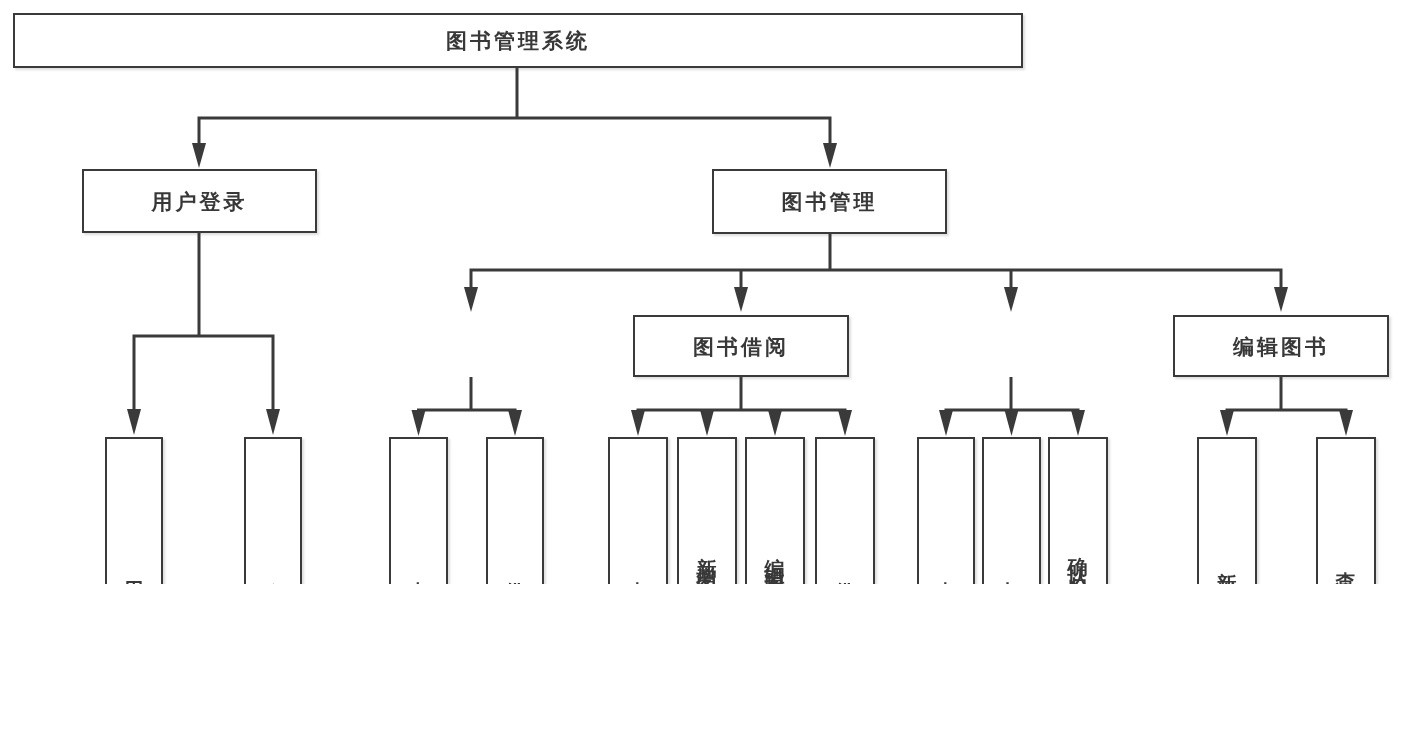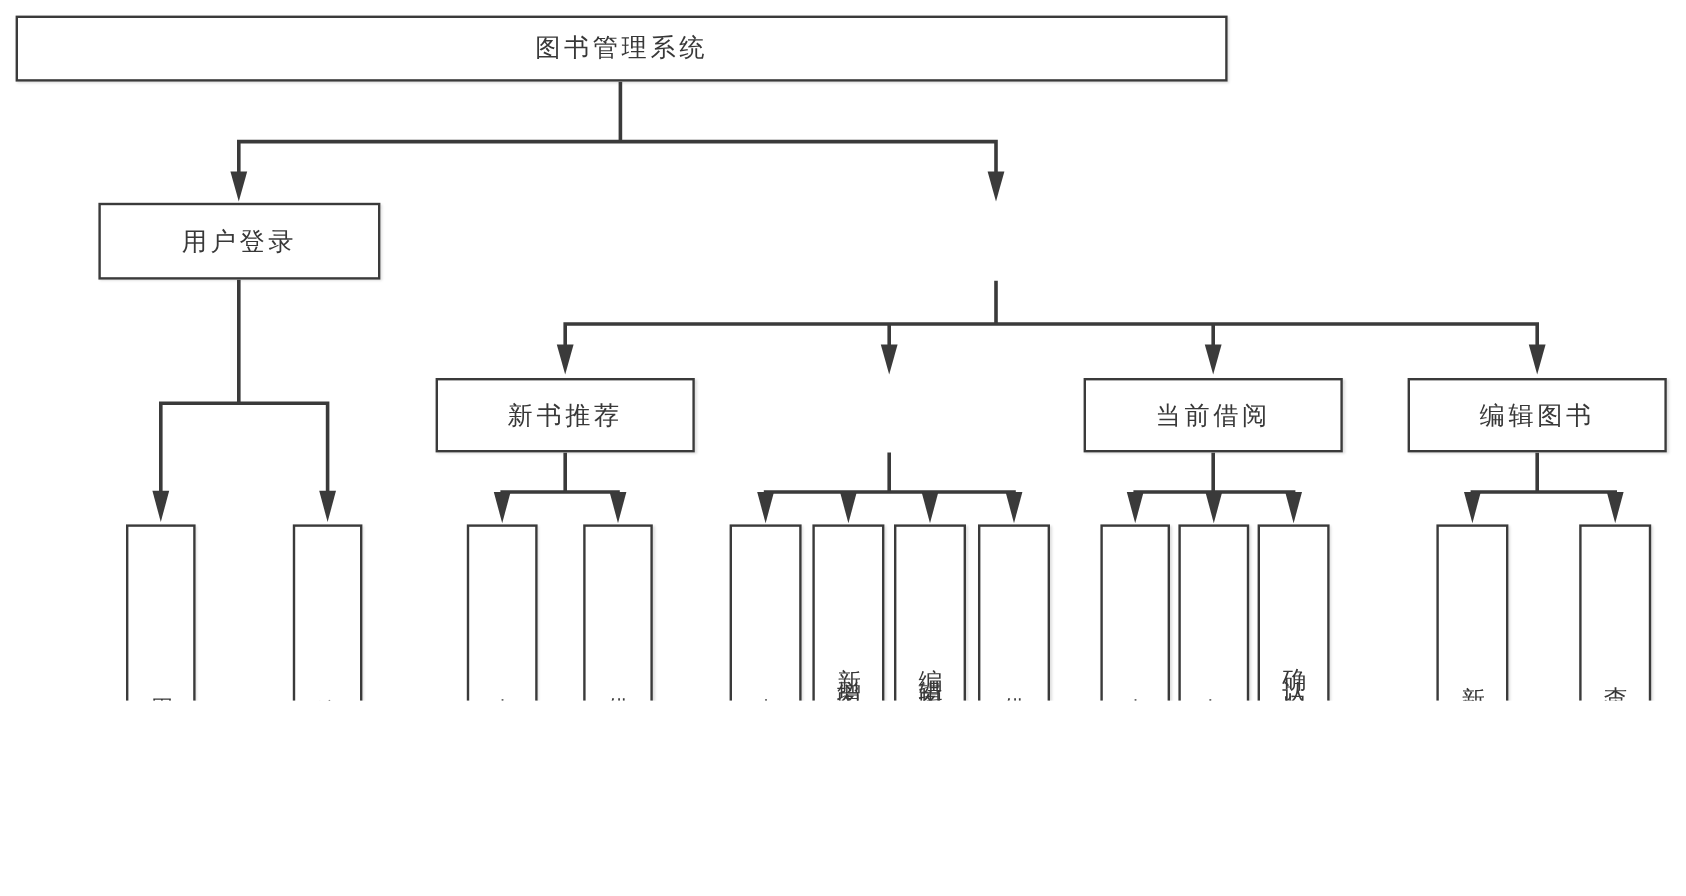--- a/index.html
+++ b/index.html
@@ -4,20 +4,21 @@
 <style>
   * { margin: 0; padding: 0; box-sizing: border-box; }
   html, body { background: #ffffff; }
   .canvas {
     position: relative;
     width: 1405px;
     height: 584px;
     background: var(--background, #ffffff);
     font-family: "Liberation Sans", sans-serif;
     overflow: hidden;
+    font-weight: bold;
   }
   .lines { position: absolute; left: 0; top: 0; width: 1405px; height: 747px; }
   .lines path {
     stroke: var(--line, #3a3a3a);
     stroke-width: 3;
     fill: none;
     stroke-linecap: butt;
   }
   .lines polygon { fill: var(--line, #3a3a3a); }
   .node {
@@ -108,26 +109,26 @@
     </g>
   </svg>
 
   <div class="node" style="left:13px;top:13px;width:1010px;height:55px">
     <span class="hlabel">图书管理系统</span>
   </div>
 
   <div class="node" style="left:82px;top:169px;width:235px;height:64px">
     <span class="hlabel">用户登录</span>
   </div>
+  <div class="node" style="left:712px;top:169px;width:235px;height:65px">
+    <span class="hlabel">图书管理</span>
+  </div>
 
-  <div class="node" style="left:363px;top:315px;width:216px;height:62px">
-    <span class="hlabel">新书推荐</span>
-  </div>
-  <div class="node" style="left:903px;top:315px;width:216px;height:62px">
-    <span class="hlabel">当前借阅</span>
+  <div class="node" style="left:633px;top:315px;width:216px;height:62px">
+    <span class="hlabel">图书借阅</span>
   </div>
   <div class="node" style="left:1173px;top:315px;width:216px;height:62px">
     <span class="hlabel">编辑图书</span>
   </div>
 
   <div class="node leaf" style="left:105px;width:58px">
     <span class="vlabel">用户登录</span>
   </div>
   <div class="node leaf" style="left:244px;width:58px">
     <span class="vlabel">注销登录</span>

